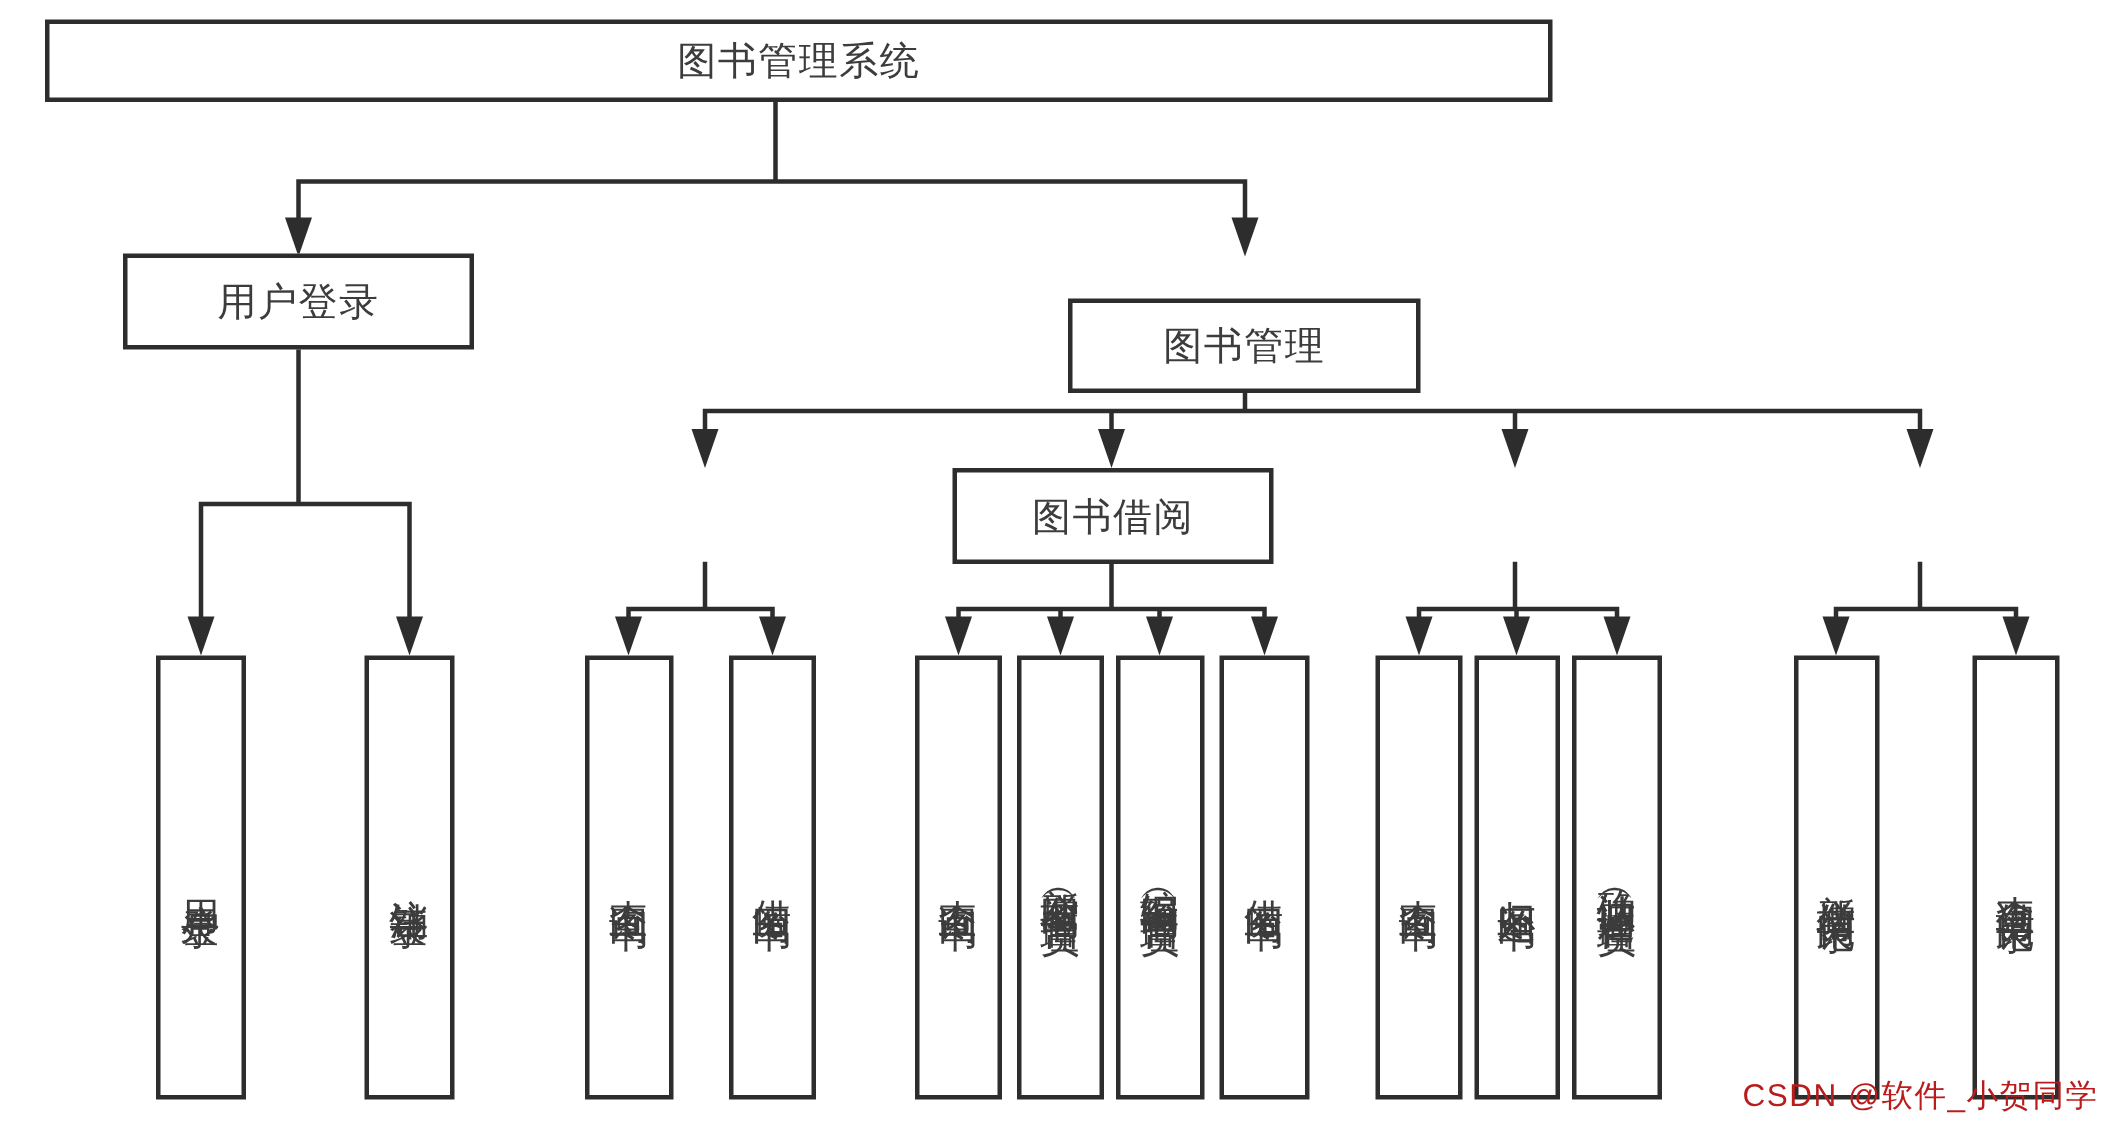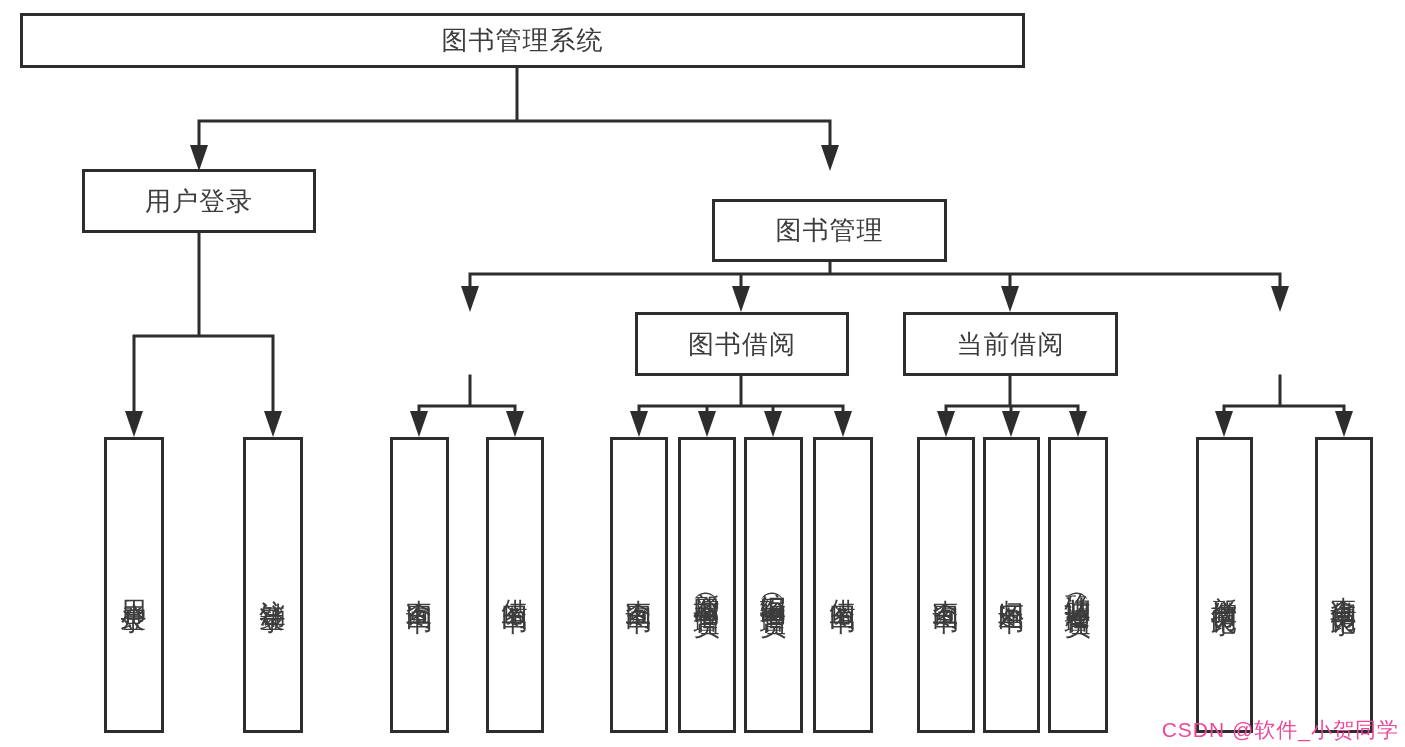--- a/index.html
+++ b/index.html
@@ -17,21 +17,21 @@
   .box.h { font-size:26px; letter-spacing:1px; white-space:nowrap; }
   .box.v span {
     writing-mode:vertical-rl; text-orientation:mixed;
     font-size:26px; letter-spacing:3px; line-height:1;
   }
   svg.connectors { position:absolute; left:0; top:0; }
   svg.connectors path { stroke:#2d2d2d; stroke-width:3; fill:none; stroke-linecap:square; }
   svg.connectors polygon { fill:#2d2d2d; stroke:none; }
   .watermark {
     position:absolute; right:6px; bottom:3px;
-    font-size:21px; color:#ec4899; letter-spacing:1px; z-index:5;
+    font-size:21px; color:#b91c1c; letter-spacing:1px; z-index:5;
     white-space:nowrap;
   }
 </style>
 </head>
 <body>
 
 <div class="stage">
 
   <svg class="connectors" width="1405" height="747" viewBox="0 0 1405 747">
 
@@ -76,27 +76,26 @@
       <polygon points="1069,411 1087,411 1078,437"></polygon>
     </g>
 
     <g>
       <path d="M1280,376 L1280,406 M1224,406 L1344,406 M1224,406 L1224,413 M1344,406 L1344,413"></path>
       <polygon points="1215,411 1233,411 1224,437"></polygon>
       <polygon points="1335,411 1353,411 1344,437"></polygon>
     </g>
   </svg>
 
-  <div class="box h" style="left:20px; top:13px; width:1005px; height:55px;">图书管理系统</div>
+  <div class="box h" style="left:30px; top:13px; width:1005px; height:55px;">图书管理系统</div>
 
   <div class="box h" style="left:82px; top:169px; width:234px; height:64px;">用户登录</div>
   <div class="box h" style="left:712px; top:169px; width:235px; height:63px;margin-top:30px;">图书管理</div>
 
   <div class="box h" style="left:635px; top:312px; width:214px; height:64px;">图书借阅</div>
-  <div class="box h" style="left:903px; top:312px; width:215px; height:64px;">当前借阅</div>
 
   <div class="box v" style="left:104px; top:437px; width:60px; height:296px;">
     <span>用户登录</span>
   </div>
   <div class="box v" style="left:243px; top:437px; width:60px; height:296px;">
     <span>注销登录</span>
   </div>
 
   <div class="box v" style="left:390px; top:437px; width:59px; height:296px;">
     <span>查询图书</span>

